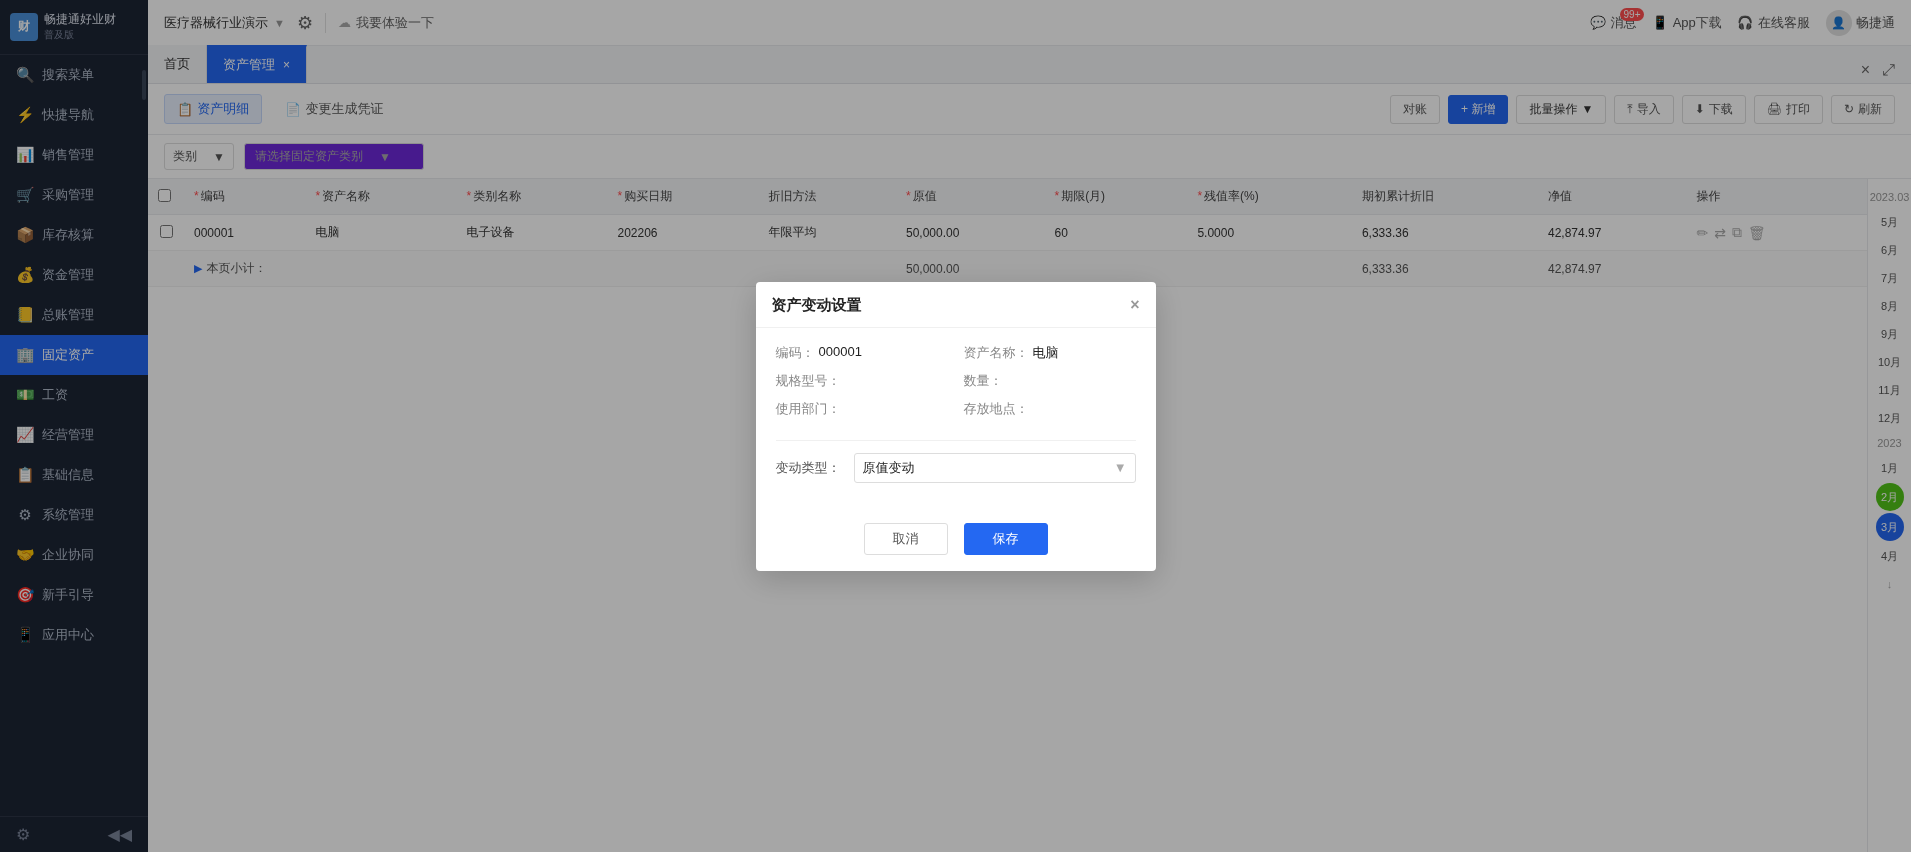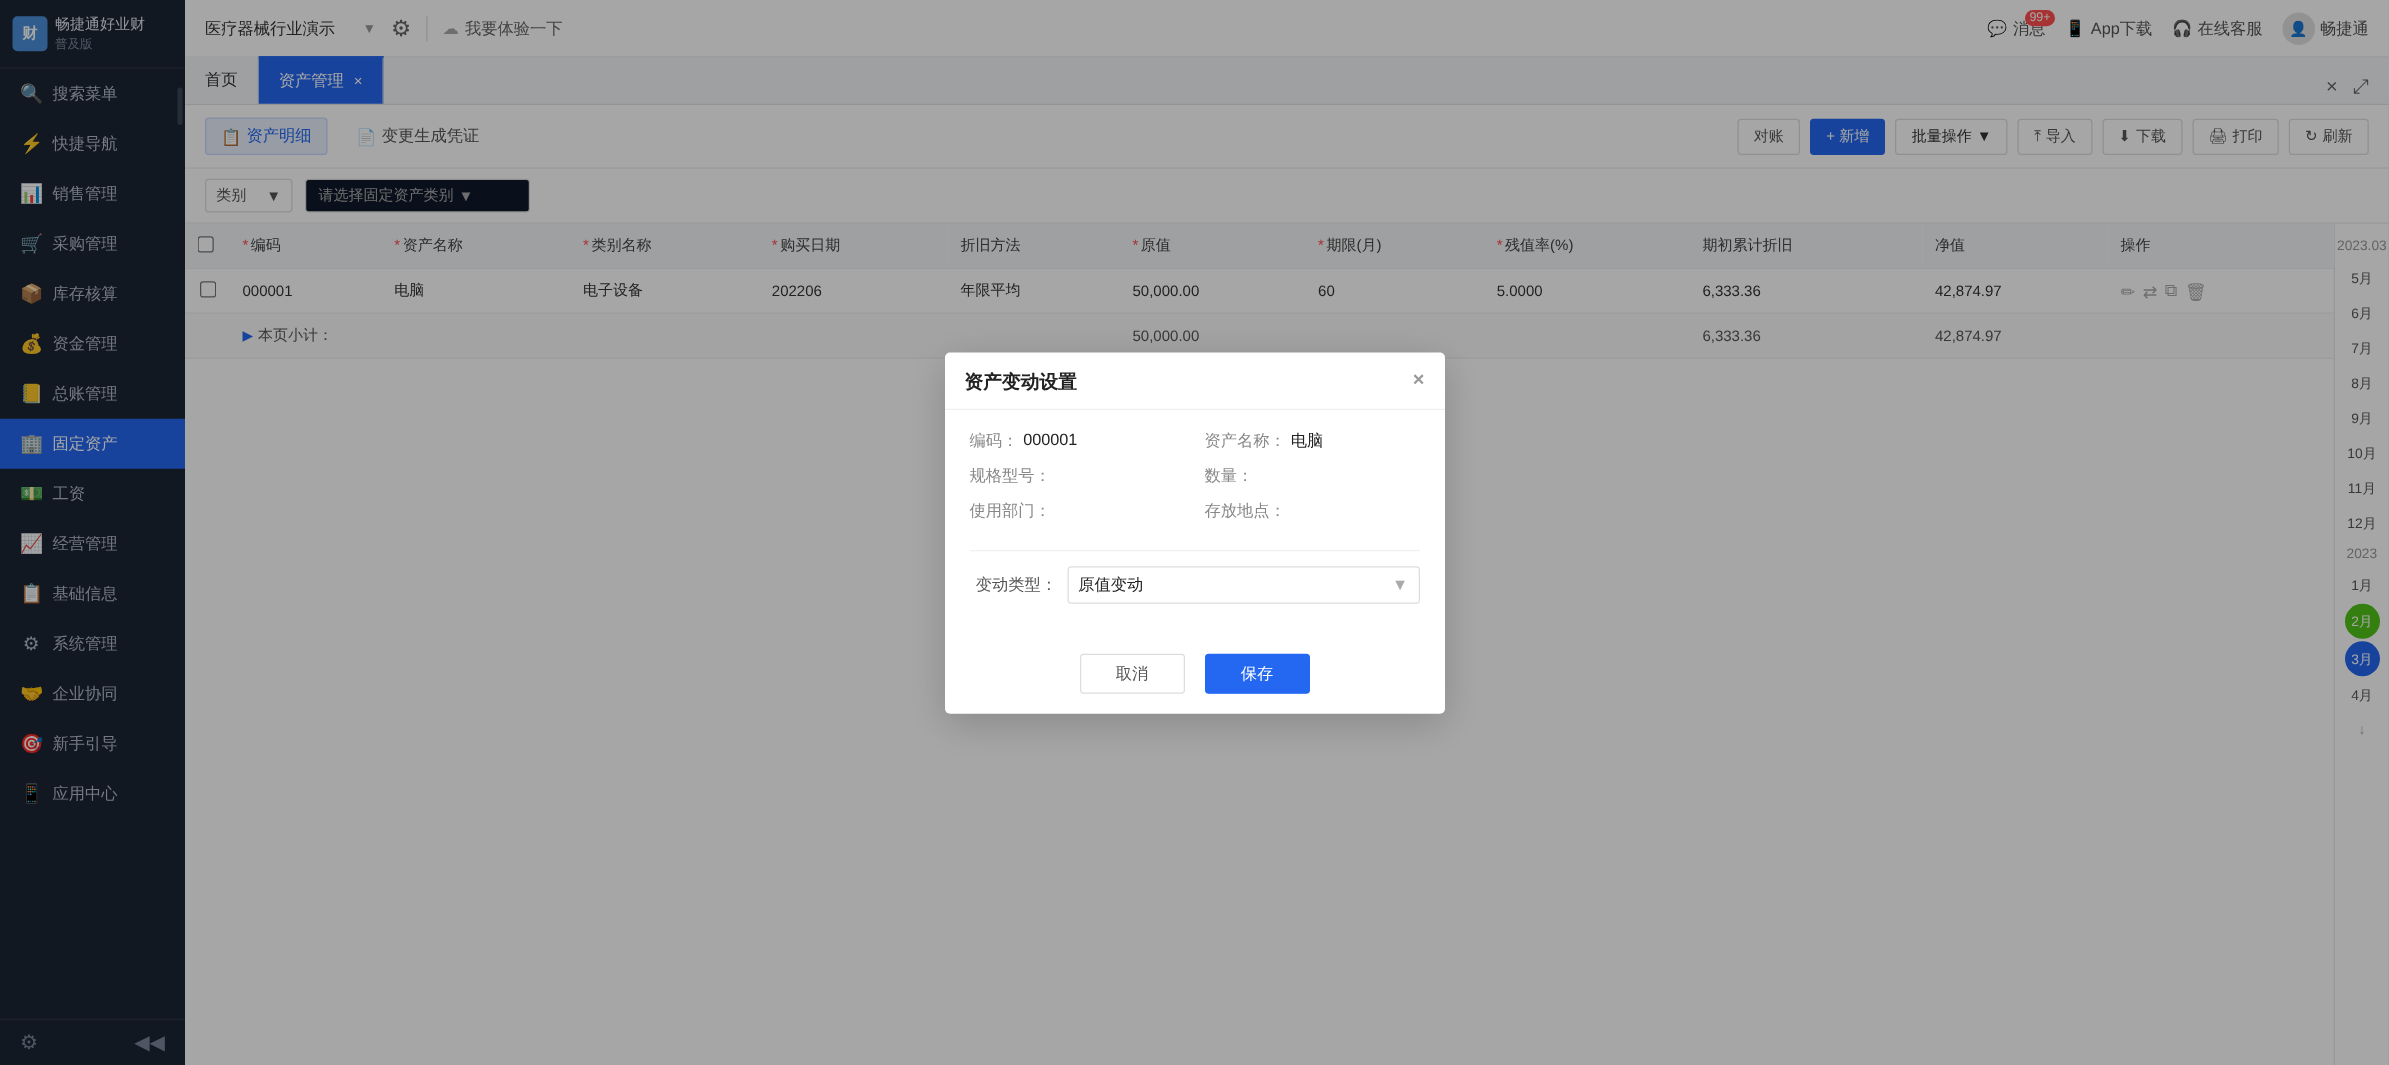--- a/index.html
+++ b/index.html
@@ -81,21 +81,21 @@
       background: #fff;
       height: 46px;
       display: flex;
       align-items: center;
       padding: 0 16px;
       border-bottom: 1px solid #e8eaed;
       gap: 12px;
       flex-shrink: 0;
     }
     .topbar-company {
-      display: flex; align-items: center; gap: 22px;
+      display: flex; align-items: center; gap: 6px;
       font-size: 13px; color: #333; cursor: pointer; text-align: center;
     }
     .topbar-company .arrow { color: #999; font-size: 11px; }
     .topbar-settings { font-size: 18px; color: #666; cursor: pointer; }
     .topbar-divider { width: 1px; height: 20px; background: #e0e0e0; }
     .topbar-experience {
       display: flex; align-items: center; gap: 5px;
       font-size: 13px; color: #666; cursor: pointer;
     }
     .topbar-experience .cloud-icon { color: #aaa; }
@@ -246,24 +246,24 @@
       display: flex; align-items: center; gap: 16px;
       cursor: pointer;
       color: #555;
       background: #fff;
     }
     .filter-select-large {
       border: 1px solid #ddd;
       border-radius: 3px;
       padding: 4px 10px;
       font-size: 12px;
-      display: flex; align-items: center; gap: 4px;
+      display: flex; align-items: center; gap: 16px;
       cursor: pointer;
       color: #aaa;
-      background: #0f172a;
+      background: #6d28d9;
       min-width: 180px;
     }
 
     
     .table-container {
       flex: 1;
       background: #fff;
       overflow: auto;
       margin: 0;
     }
@@ -395,21 +395,20 @@
     .dialog-info-value { color: #222; }
     .dialog-divider { height: 1px; background: #f0f0f0; margin: 12px 0; }
     .dialog-field-row {
       display: flex;
       align-items: center;
       gap: 8px;
       margin-bottom: 12px;
     }
     .dialog-field-label {
       width: 70px;
-      text-align: right;
       color: #555;
       font-size: 13px;
       flex-shrink: 0;
     }
     .dialog-field-input {
       flex: 1;
       border: 1px solid #ddd;
       border-radius: 3px;
       padding: 5px 8px;
       font-size: 13px;

